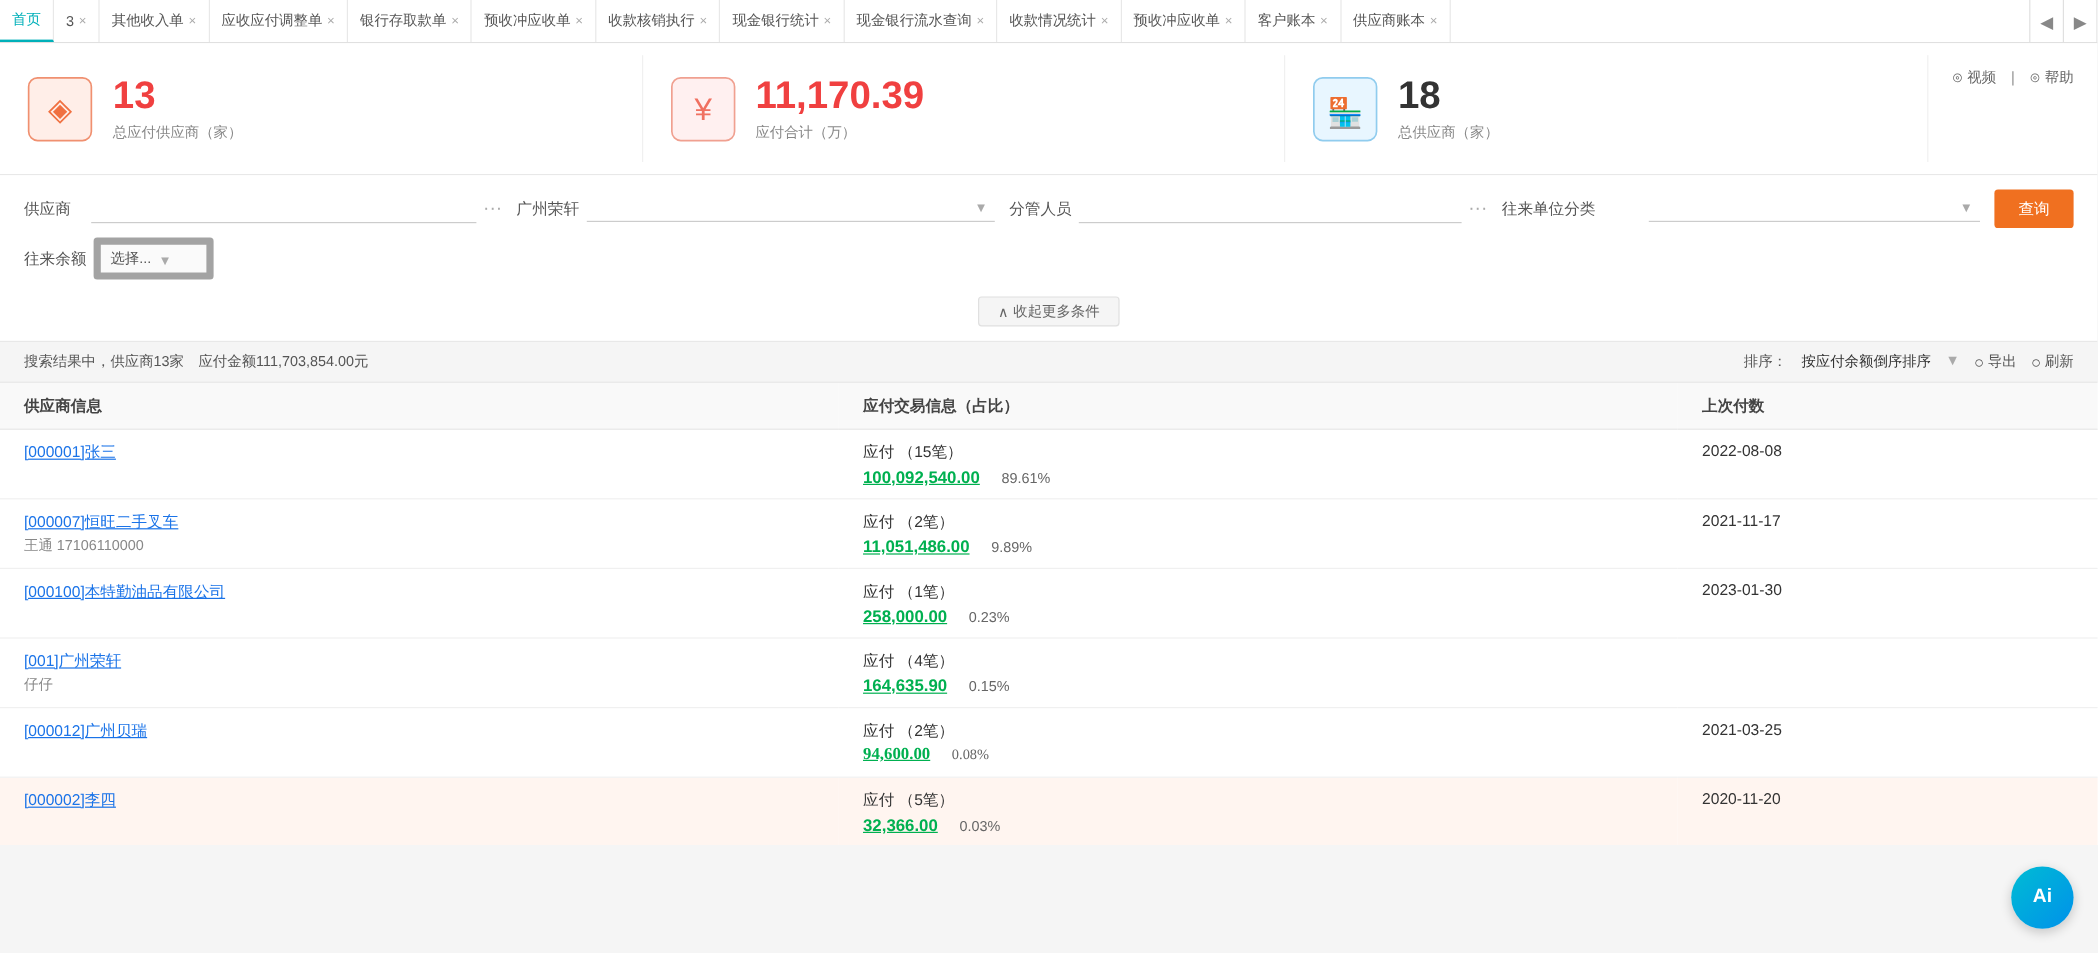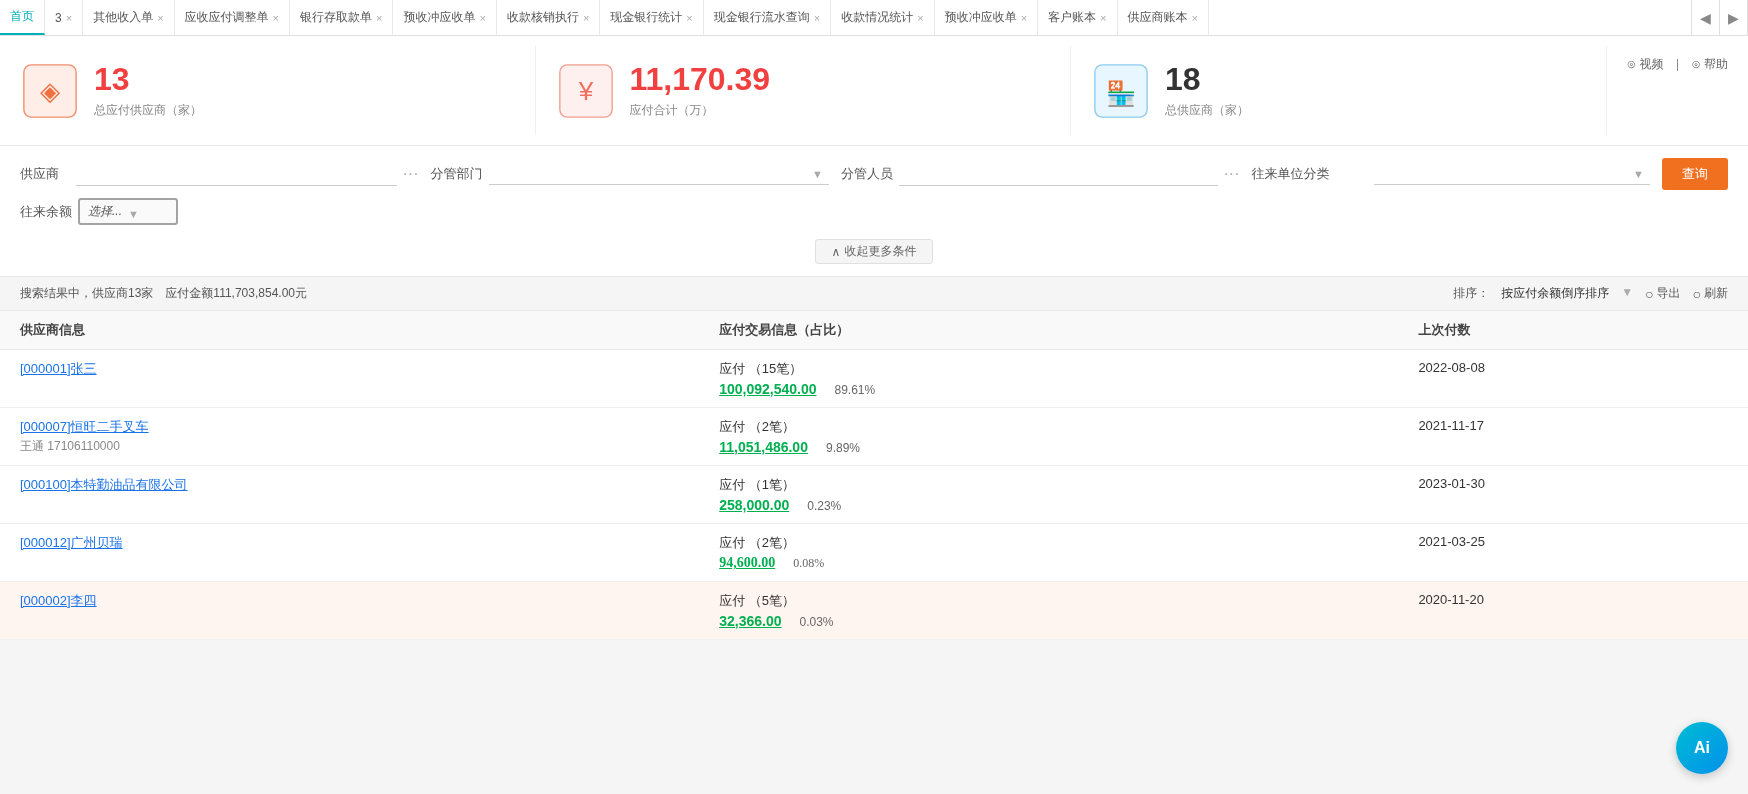--- a/index.html
+++ b/index.html
@@ -178,29 +178,28 @@
       gap: 6px;
     }
     .balance-field label {
       font-size: 13px;
       color: #555;
       white-space: nowrap;
     }
     .balance-select {
       display: flex;
       align-items: flex-end;
-      border: 2px solid #a3a3a3;
+      border: 6px solid #a3a3a3;
       border-radius: 3px;
       padding: 3px 8px;
       font-size: 12px;
       color: #555;
       cursor: pointer;
       background: #fafafa;
       min-width: 100px;
-      font-style: italic;
     }
     .balance-select .arrow { color: #aaa; margin-left: 6px; font-size: 11px; }
 
     .collapse-btn {
       display: flex;
       align-items: center;
       justify-content: center;
       gap: 4px;
       margin: 6px auto 4px;
       cursor: pointer;
@@ -419,21 +418,21 @@
   <div class="search-area">
     <div class="search-row">
 
       <div class="search-field" style="flex:1.5;">
         <label>供应商</label>
         <input class="search-input" type="text" style="flex: 1 1 0%; border-top: none; border-right: none; border-left: none; border-image: initial; border-bottom: 1px solid rgb(204, 204, 204);">
         <span class="search-input-dots">···</span>
       </div>
 
       <div class="select-field" style="flex:1.5;">
-        <label>分管部门</label>
+        <label>广州荣轩</label>
         <div class="select-box">
           <span></span>
           <span class="arrow-down">▼</span>
         </div>
       </div>
 
       <div class="search-field" style="flex:1.5;">
         <label>分管人员</label>
         <input class="search-input" type="text" style="flex: 1 1 0%; border-top: none; border-right: none; border-left: none; border-image: initial; border-bottom: 1px solid rgb(204, 204, 204);">
         <span class="search-input-dots">···</span>
@@ -526,20 +525,31 @@
               <td>
                 <div class="payable-count">应付 （1笔）</div>
                 <div style="display: flex; align-items: baseline; gap: 8px;">
                   <span class="payable-amount">258,000.00</span>
                   <span class="payable-percent">0.23%</span>
                 </div>
               </td>
               <td class="last-pay-date">2023-01-30</td>
             </tr>
             <tr>
+              <td><a class="supplier-link">[001]广州荣轩</a><div class="supplier-sub">仔仔</div></td>
+              <td>
+                <div class="payable-count">应付 （4笔）</div>
+                <div style="display: flex; align-items: baseline; gap: 8px;">
+                  <span class="payable-amount">164,635.90</span>
+                  <span class="payable-percent">0.15%</span>
+                </div>
+              </td>
+              <td class="last-pay-date"></td>
+            </tr>
+            <tr>
               <td><a class="supplier-link">[000012]广州贝瑞</a></td>
               <td>
                 <div class="payable-count">应付 （2笔）</div>
                 <div style="display: flex; align-items: baseline; gap: 8px; font-family: Liberation Serif, serif;">
                   <span class="payable-amount">94,600.00</span>
                   <span class="payable-percent">0.08%</span>
                 </div>
               </td>
               <td class="last-pay-date">2021-03-25</td>
             </tr>

